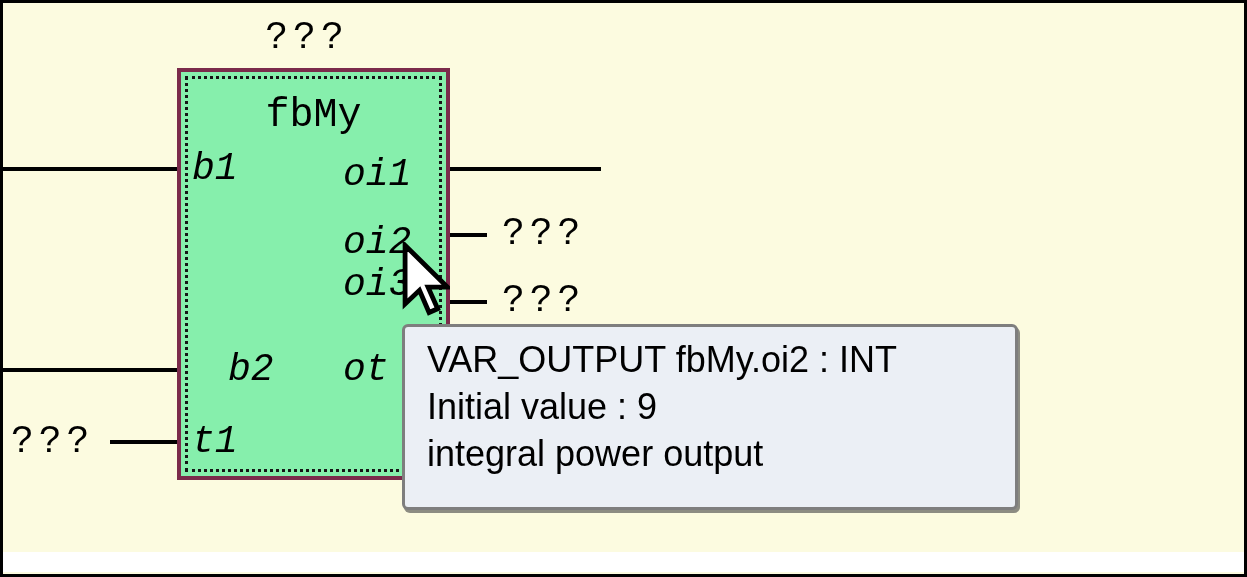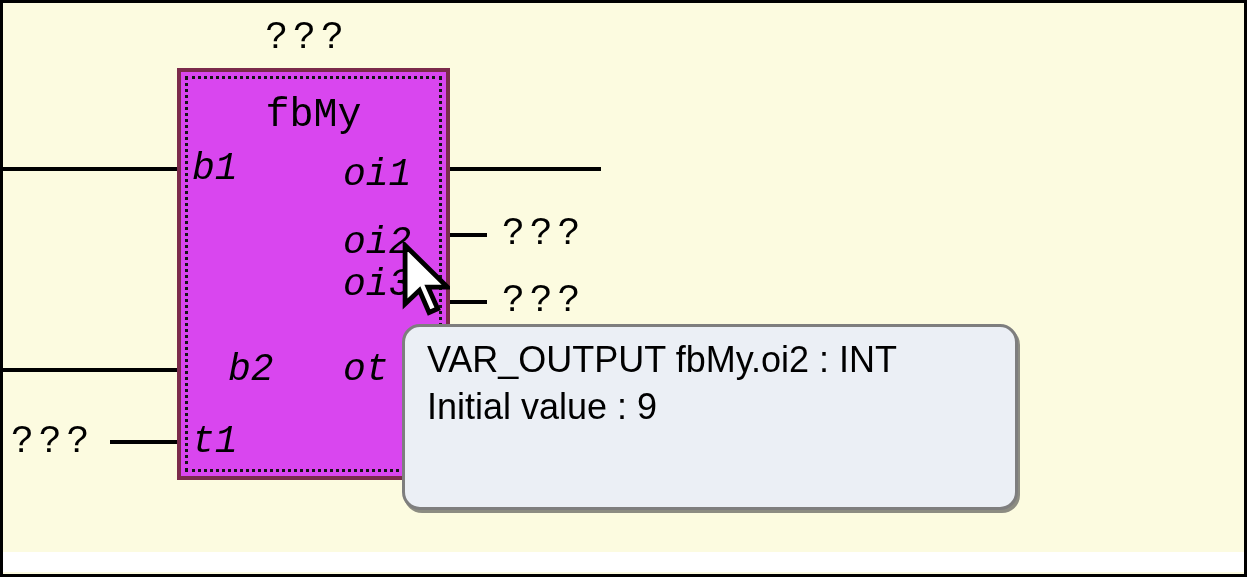--- a/index.html
+++ b/index.html
@@ -24,21 +24,21 @@
   }
 
   .qmark { letter-spacing: 5px; position: absolute; }
 
   .wire { position: absolute; height: 4px; background: #000000; }
 
   .fb-block {
     position: absolute;
     left: 174px; top: 65px;
     width: 273px; height: 412px;
-    background: #d946ef;
+    background: #86efac;
     border: 4px solid #7B2B4B;
   }
   .fb-inner-dotted {
     position: absolute;
     inset: 4px;
     border: 3px dotted #151515;
     pointer-events: none;
   }
   .fb-title {
     position: absolute;
@@ -50,21 +50,21 @@
   .pin { position: absolute; font-style: italic; }
   .pin-left  { left: 11px; }
   .pin-right { left: 162px; }
 
   .tooltip {
     position: absolute;
     left: 399px; top: 321px;
     width: 616px; height: 186px;
     background: #EBEFF5;
     border: 3px solid #7E7E7E;
-    border-radius: 18px;
+    border-radius: 6px;
     box-shadow: 2px 3px 0 rgba(80,80,80,0.65);
     padding: 9px 0 0 22px;
     z-index: 5;
   }
   .tooltip-line {
     font-size: 36px;
     line-height: 47px;
     color: #000000;
     white-space: nowrap;
   }
@@ -116,20 +116,21 @@
 
     <div class="mono pin pin-right" style="top:84px;">oi1</div>
     <div class="mono pin pin-right" style="top:152px;">oi2</div>
     <div class="mono pin pin-right" style="top:194px;">oi3</div>
     <div class="mono pin pin-right" style="top:279px;">ot</div>
   </div>
 
   <div class="tooltip">
     <div class="tooltip-line">VAR_OUTPUT fbMy.oi2 : INT</div>
     <div class="tooltip-line">Initial value : 9</div>
+    <div class="tooltip-line">integral power output</div>
   </div>
 
   <svg class="cursor" width="48" height="76" viewBox="0 0 14 22">
     <polygon points="0.9,0.9 0.9,18.0 5.1,14.0 7.9,20.5 10.4,19.4 7.6,13.1 13.3,13.1" fill="#ffffff" stroke="#000000" stroke-width="1.4" stroke-linejoin="miter"></polygon>
   </svg>
 
   <div class="bottom-strip"></div>
 
 </div>
 

